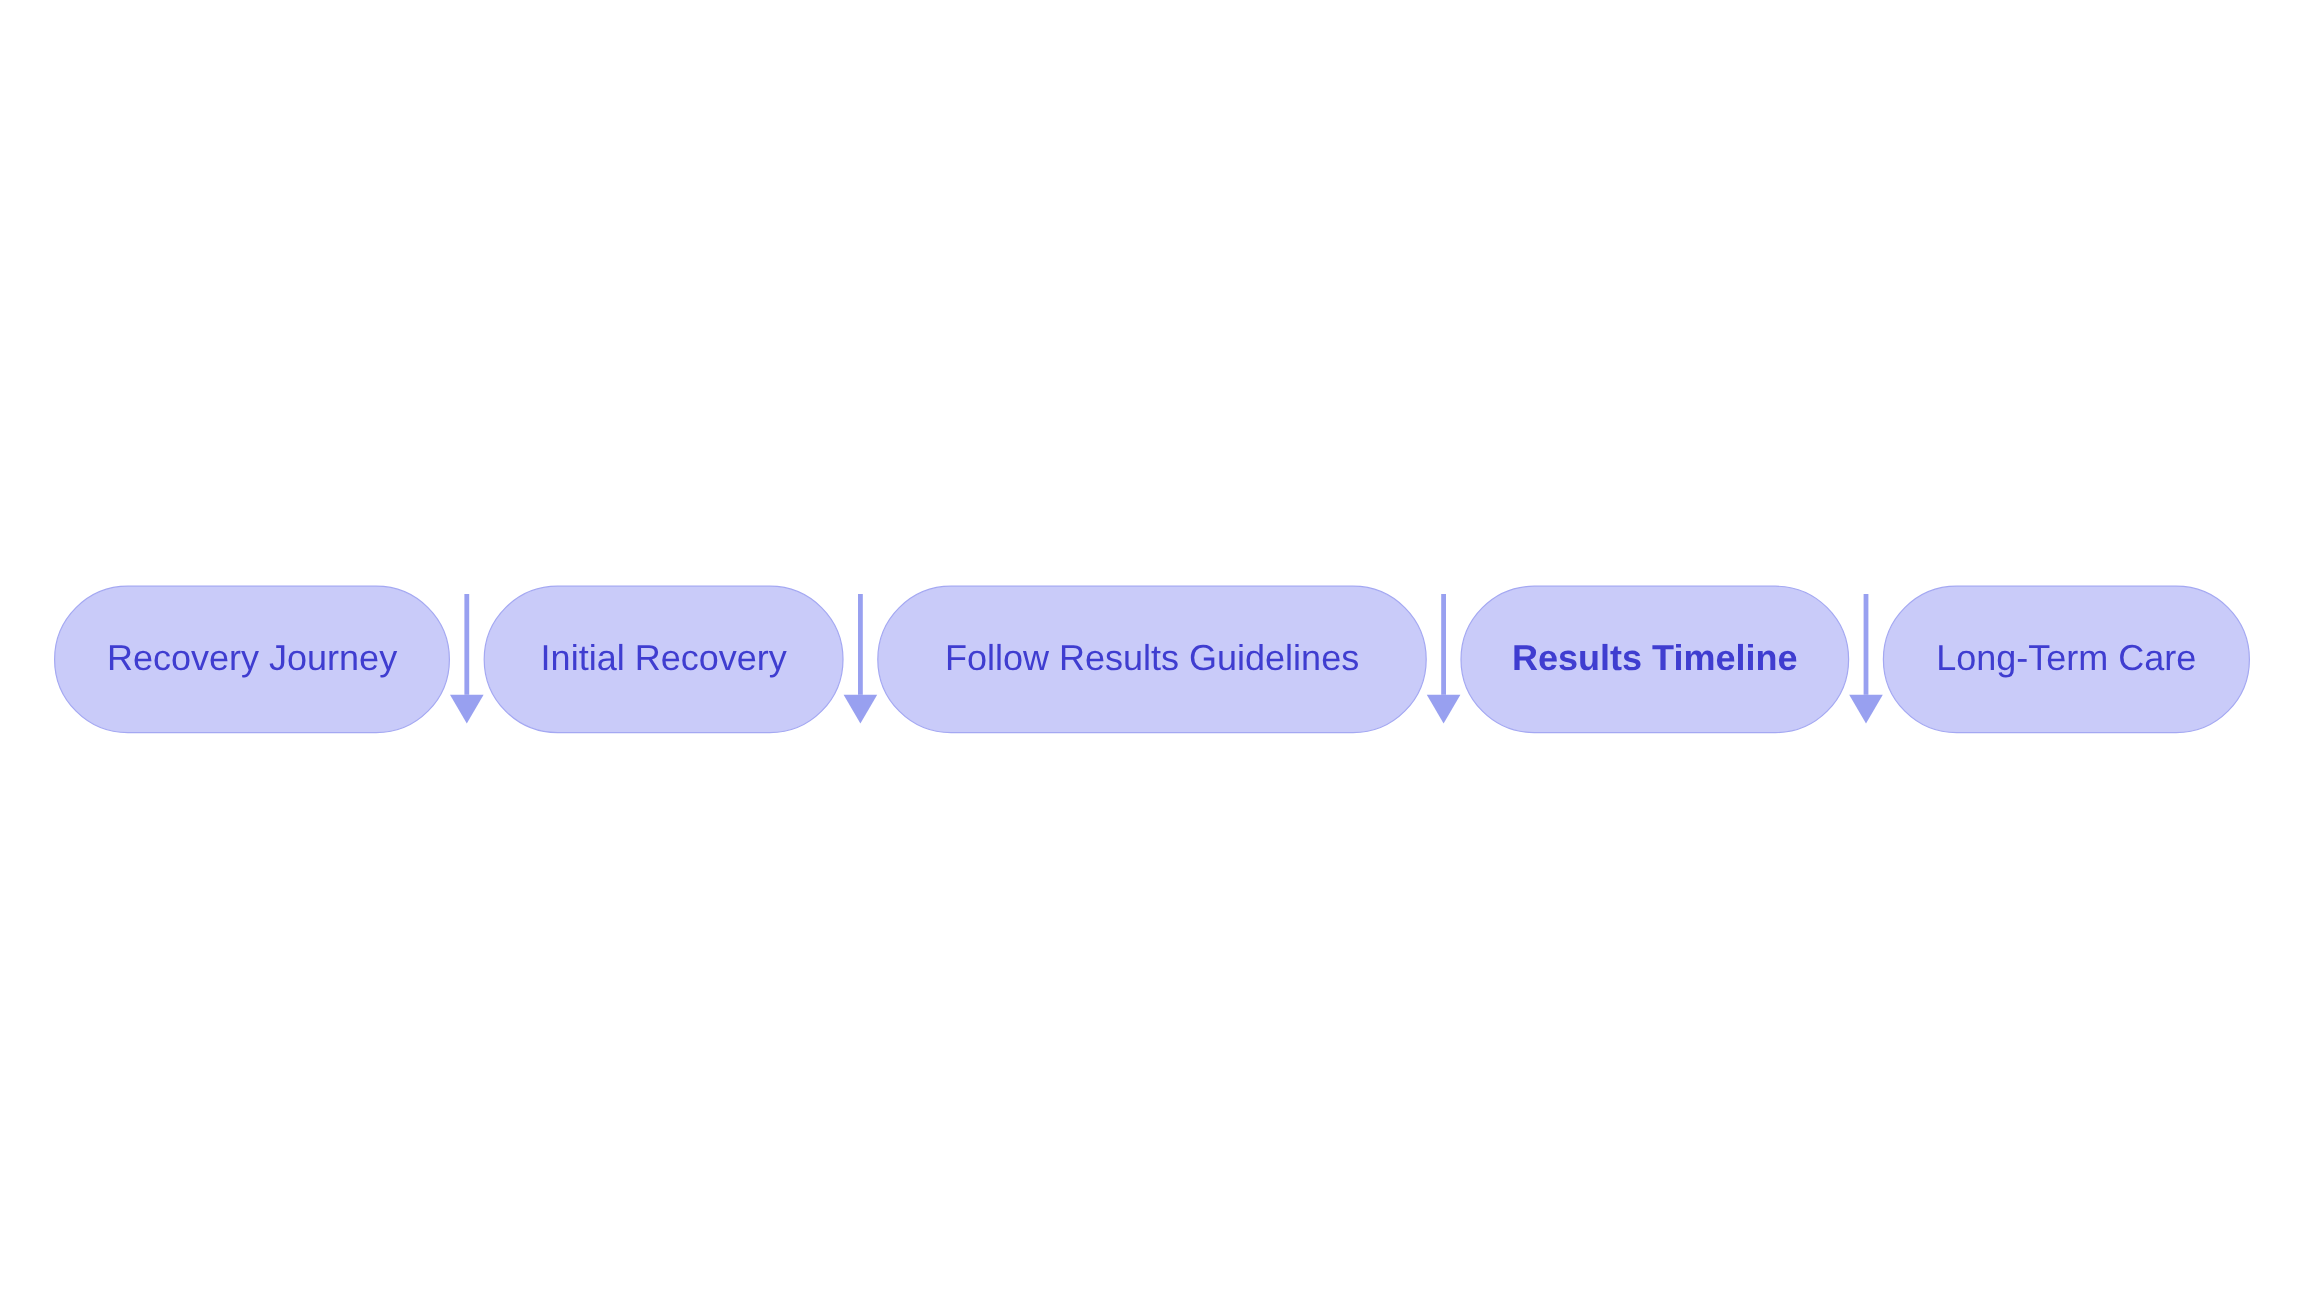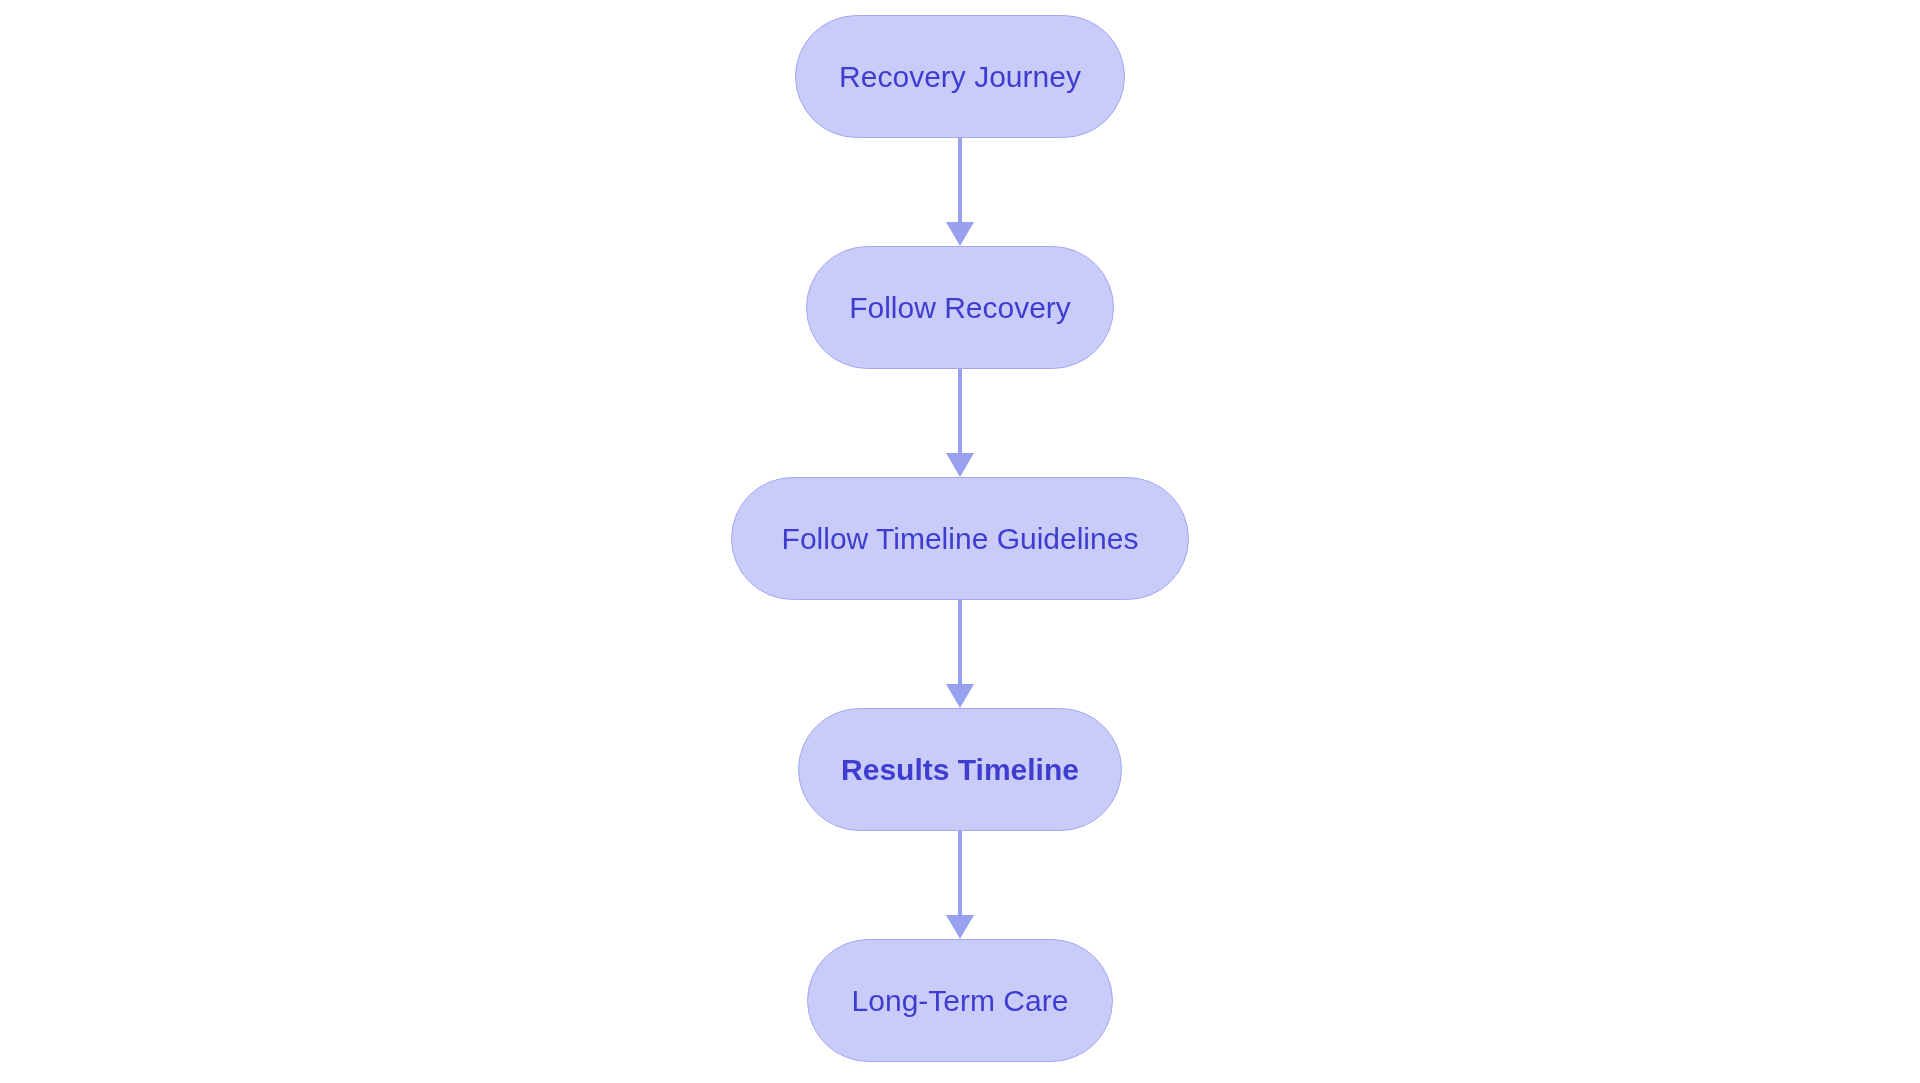--- a/index.html
+++ b/index.html
@@ -18,21 +18,21 @@
     overflow: hidden;
   }
   .canvas {
     width: 1920px;
     height: 1083px;
     display: flex;
     justify-content: center;
   }
   .flow {
     display: flex;
-    flex-direction: column;
+    flex-direction: row;
     align-items: center;
     padding-top: 15px;
   }
   .node {
     height: 123px;
     border-radius: 62px;
     background: var(--node-fill);
     border: 1px solid var(--node-border);
     color: var(--node-text);
     display: flex;
@@ -75,30 +75,30 @@
     <div class="node node-1">
       <span>Recovery Journey</span>
     </div>
 
     <div class="arrow">
       <div class="arrow-line"></div>
       <div class="arrow-head"></div>
     </div>
 
     <div class="node node-2">
-      <span>Follow Recovery</span>
+      <span>Initial Recovery</span>
     </div>
 
     <div class="arrow">
       <div class="arrow-line"></div>
       <div class="arrow-head"></div>
     </div>
 
     <div class="node node-3">
-      <span>Follow Timeline Guidelines</span>
+      <span>Follow Results Guidelines</span>
     </div>
 
     <div class="arrow">
       <div class="arrow-line"></div>
       <div class="arrow-head"></div>
     </div>
 
     <div class="node node-4">
       <span>Results Timeline</span>
     </div>

